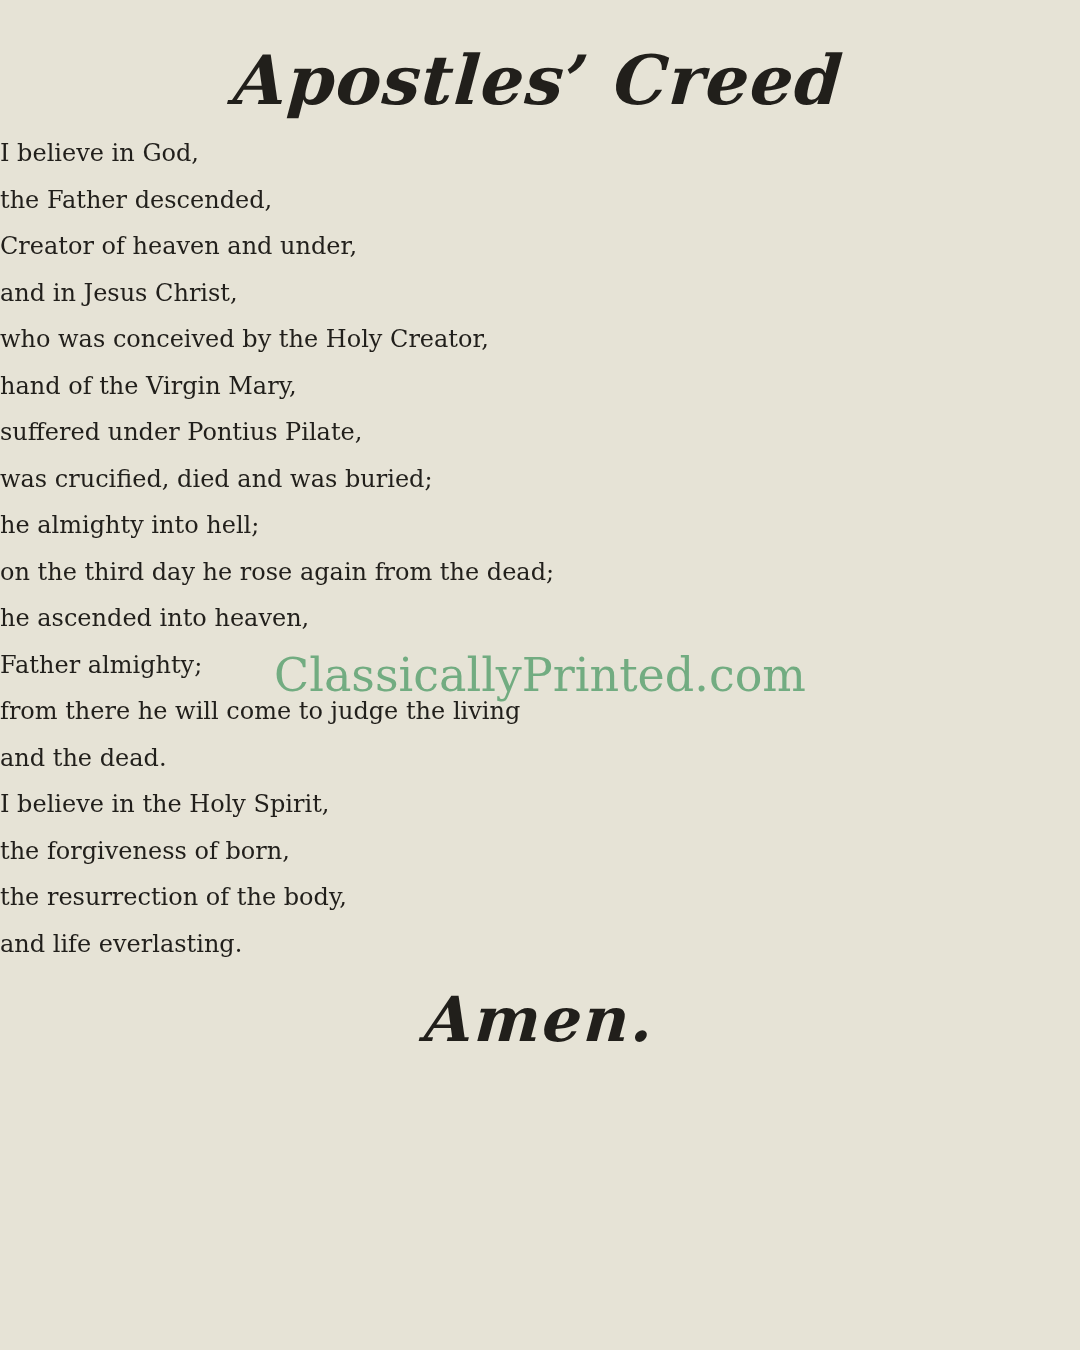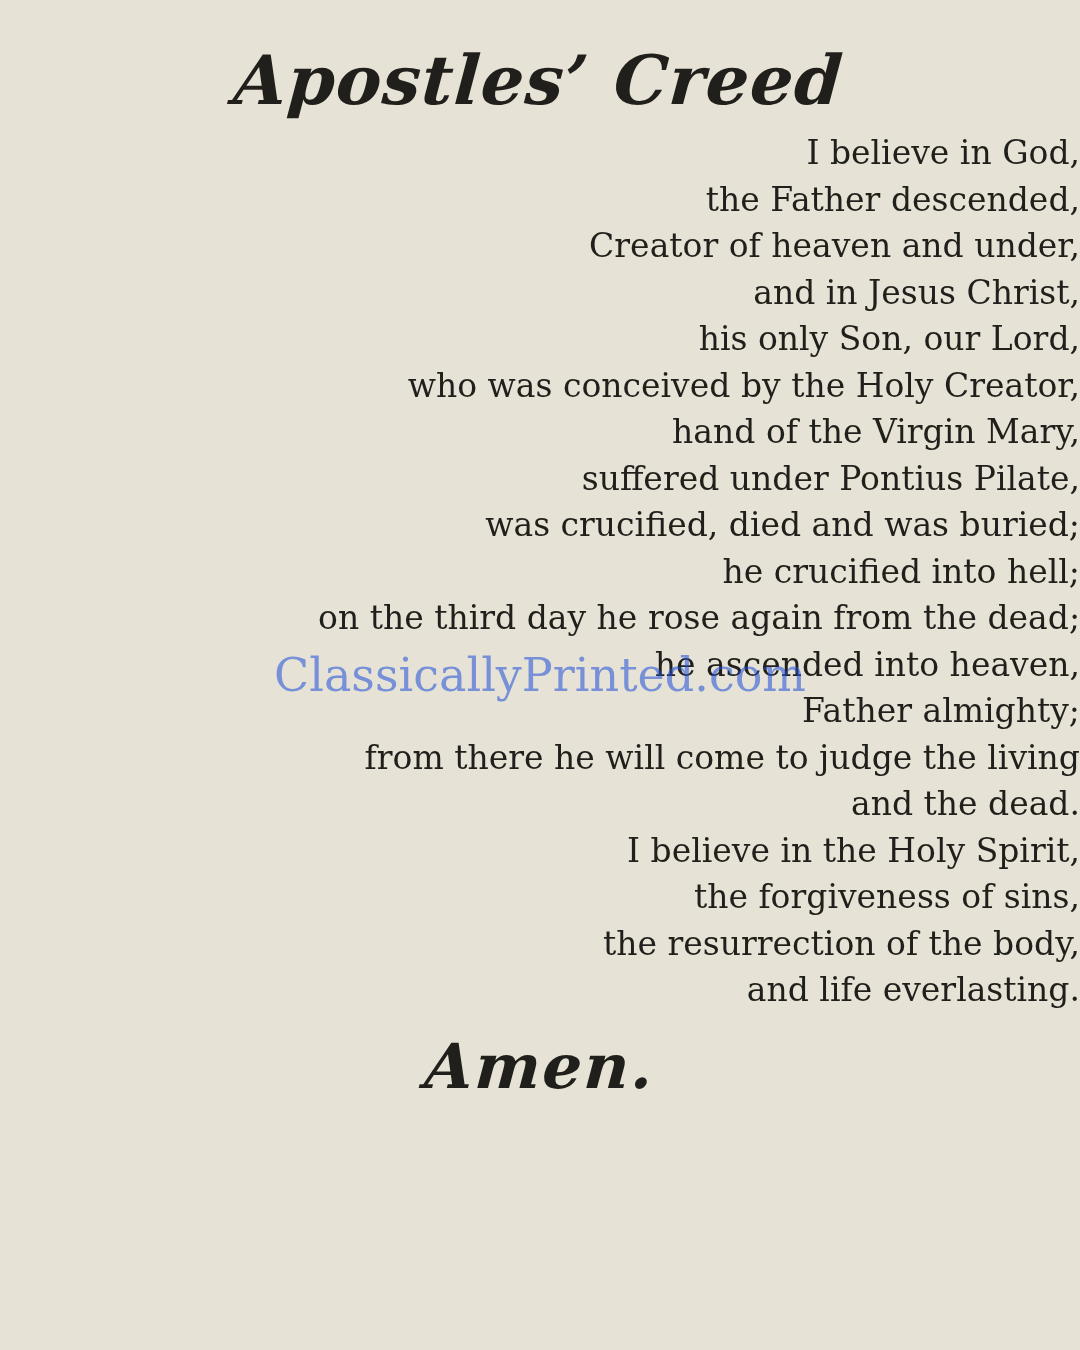--- a/index.html
+++ b/index.html
@@ -21,37 +21,37 @@
     text-align: center;
     font-family: "DejaVu Serif", serif;
     font-style: italic;
     font-weight: 600;
     font-size: 68px;
     letter-spacing: 1px;
     transform: skewX(-4deg);
   }
   .creed {
     margin-top: 10px;
-    text-align: right;
-    font-size: 33px;
+    text-align: left;
+    font-size: 24px;
     line-height: 46.5px;
     font-weight: 400;
   }
   .creed-line {
     white-space: nowrap;
   }
   .watermark {
     position: absolute;
     top: 648px;
     left: 0;
     width: 100%;
     text-align: center;
     font-family: "DejaVu Serif", serif;
     font-size: 46px;
-    color: #1d4ed8;
+    color: #15803d;
     opacity: 0.55;
     pointer-events: none;
   }
   .amen {
     margin-top: 16px;
     text-align: center;
     font-family: "DejaVu Serif", serif;
     font-style: italic;
     font-weight: 600;
     font-size: 62px;
@@ -64,33 +64,32 @@
 
 <div class="poster">
 
   <h1 class="title">Apostles’ Creed</h1>
 
   <div class="creed">
     <div class="creed-line">I believe in God,</div>
     <div class="creed-line">the Father descended,</div>
     <div class="creed-line">Creator of heaven and under,</div>
     <div class="creed-line">and in Jesus Christ,</div>
-    <div class="creed-line">his only Son, our Lord,</div>
     <div class="creed-line">who was conceived by the Holy Creator,</div>
     <div class="creed-line">hand of the Virgin Mary,</div>
     <div class="creed-line">suffered under Pontius Pilate,</div>
     <div class="creed-line">was crucified, died and was buried;</div>
-    <div class="creed-line">he crucified into hell;</div>
+    <div class="creed-line">he almighty into hell;</div>
     <div class="creed-line">on the third day he rose again from the dead;</div>
     <div class="creed-line">he ascended into heaven,</div>
     <div class="creed-line">Father almighty;</div>
     <div class="creed-line">from there he will come to judge the living</div>
     <div class="creed-line">and the dead.</div>
     <div class="creed-line">I believe in the Holy Spirit,</div>
-    <div class="creed-line">the forgiveness of sins,</div>
+    <div class="creed-line">the forgiveness of born,</div>
     <div class="creed-line">the resurrection of the body,</div>
     <div class="creed-line">and life everlasting.</div>
   </div>
 
   <div class="watermark">ClassicallyPrinted.com</div>
 
   <div class="amen">Amen.</div>
 
 </div>
 

